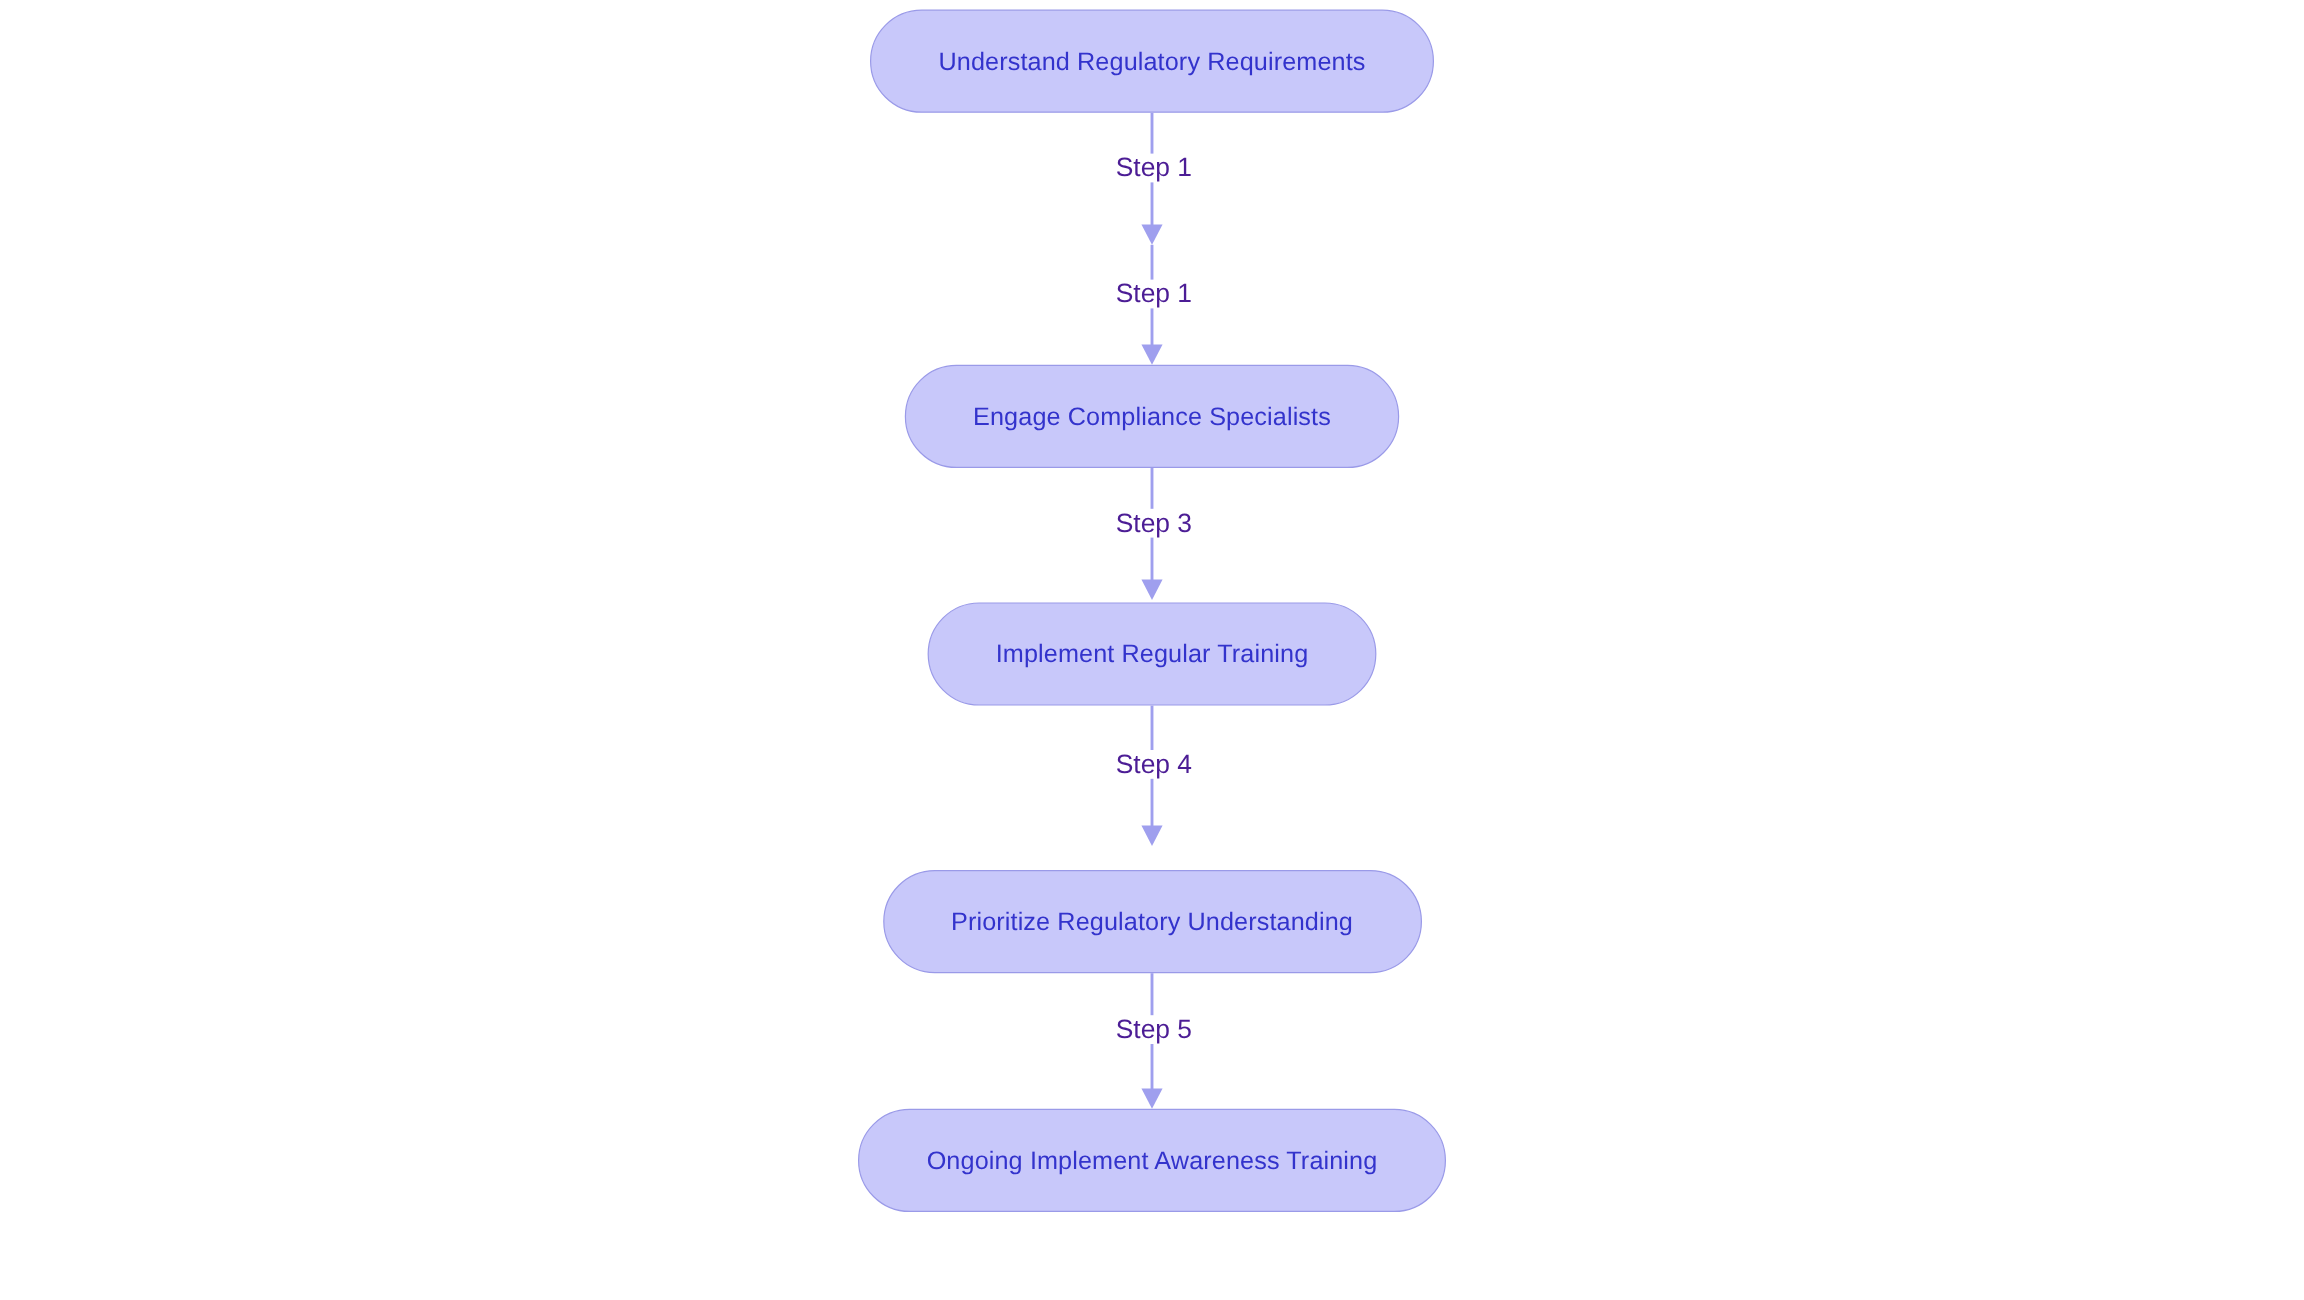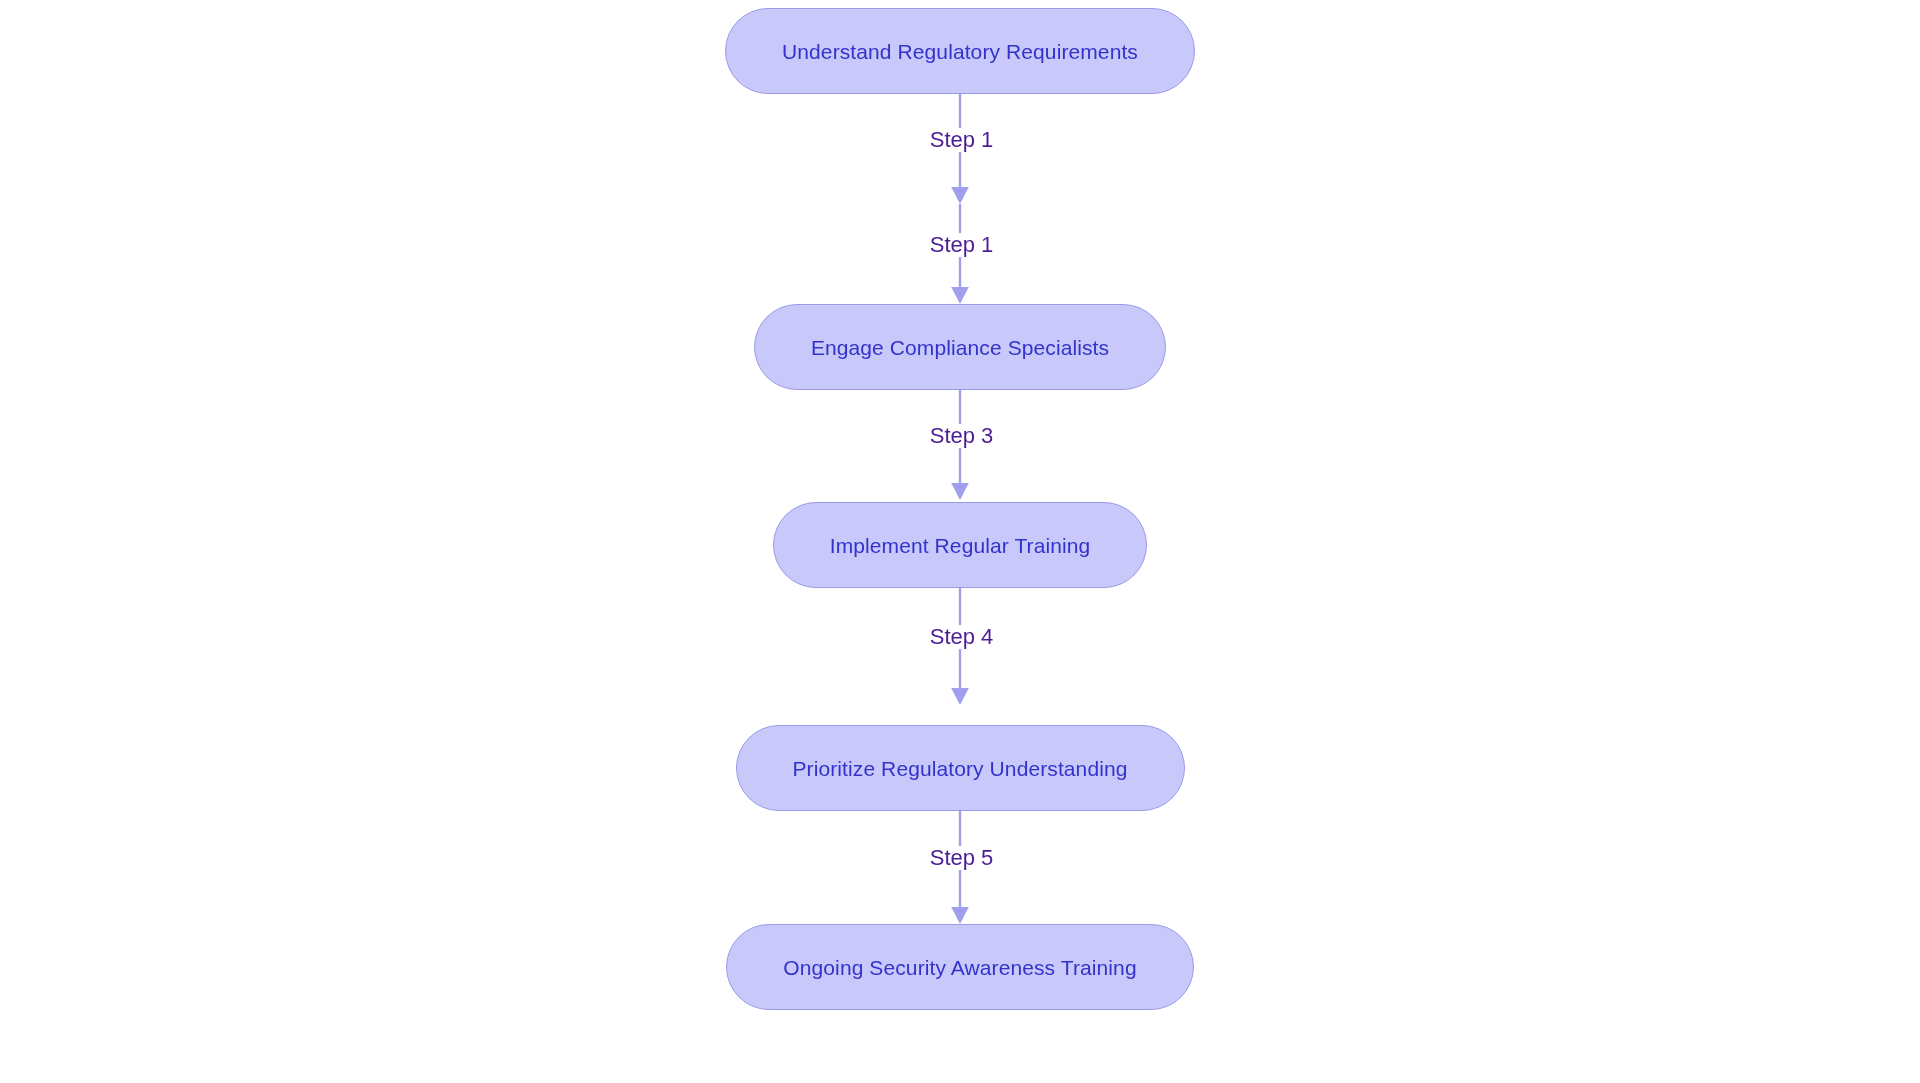--- a/index.html
+++ b/index.html
@@ -157,17 +157,17 @@
 
     <div class="connector gap-5">
       <svg class="conn-svg" width="30" height="113" viewBox="0 0 30 113">
         <line x1="15" y1="0" x2="15" y2="100" stroke="#9f9fee" stroke-width="2.4"></line>
         <polygon points="15,113 6.2,96 23.8,96" fill="#9f9fee"></polygon>
       </svg>
       <span class="edge-label">Step 5</span>
     </div>
 
     <div class="node">
-      <span>Ongoing Security Awareness Training</span>
+      <span>Ongoing Implement Awareness Training</span>
     </div>
 
   </div>
 </div>
 
 </body></html>

